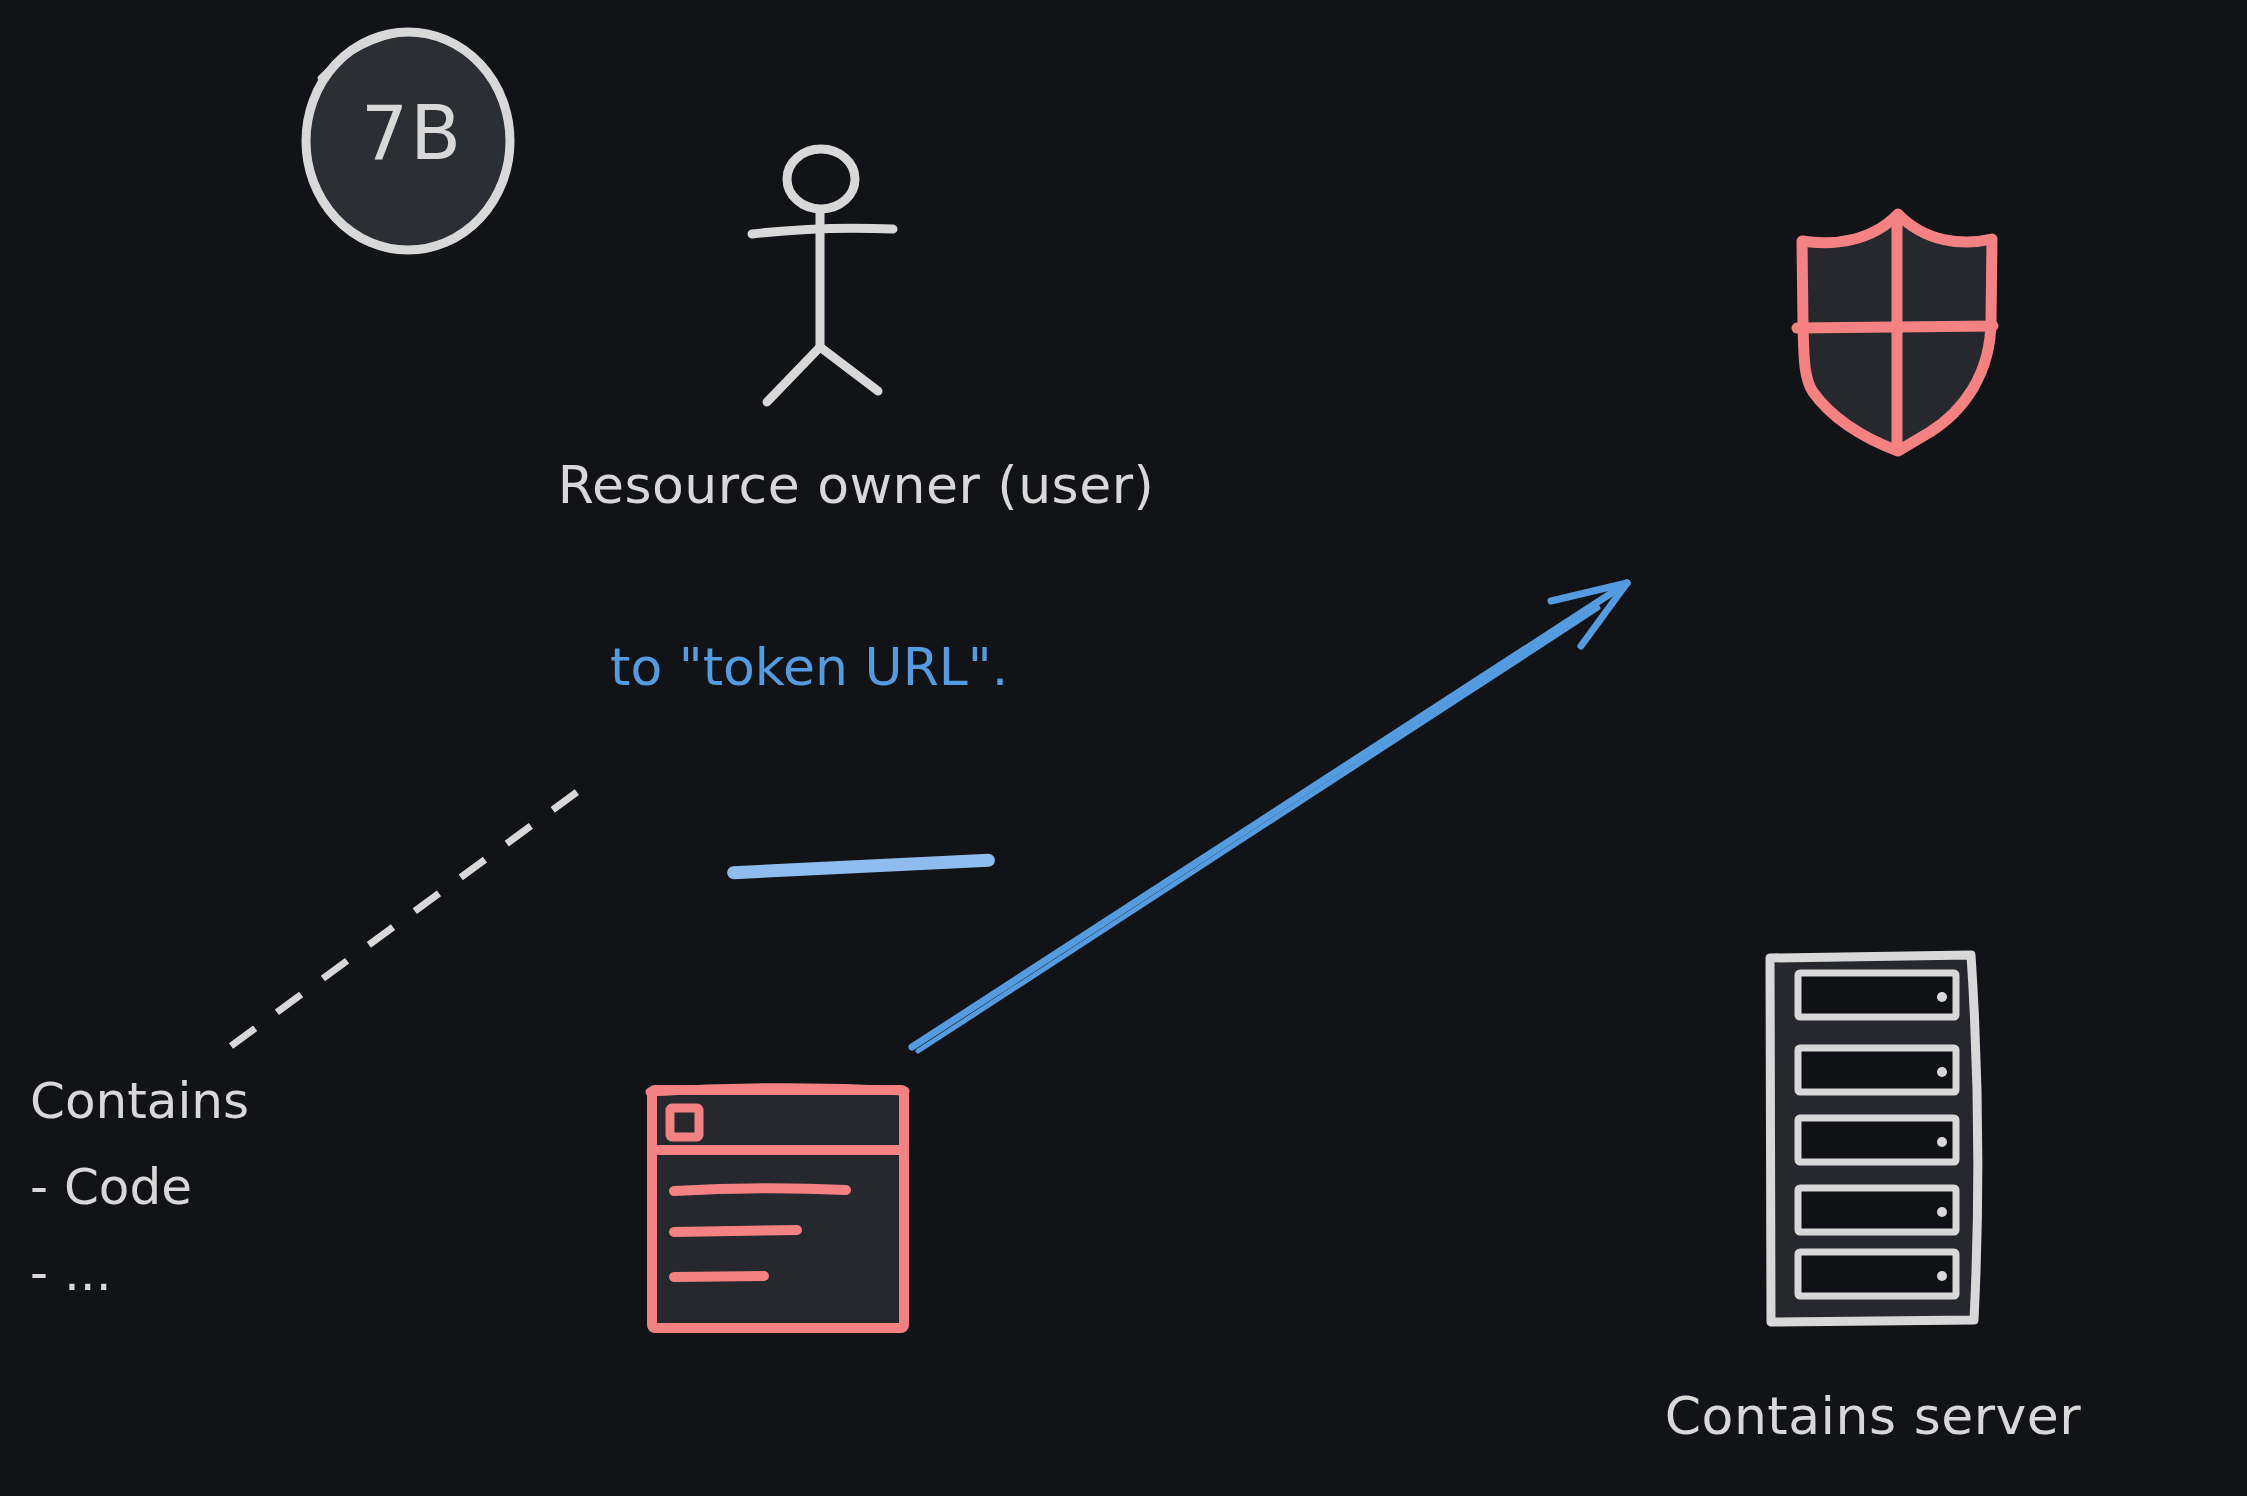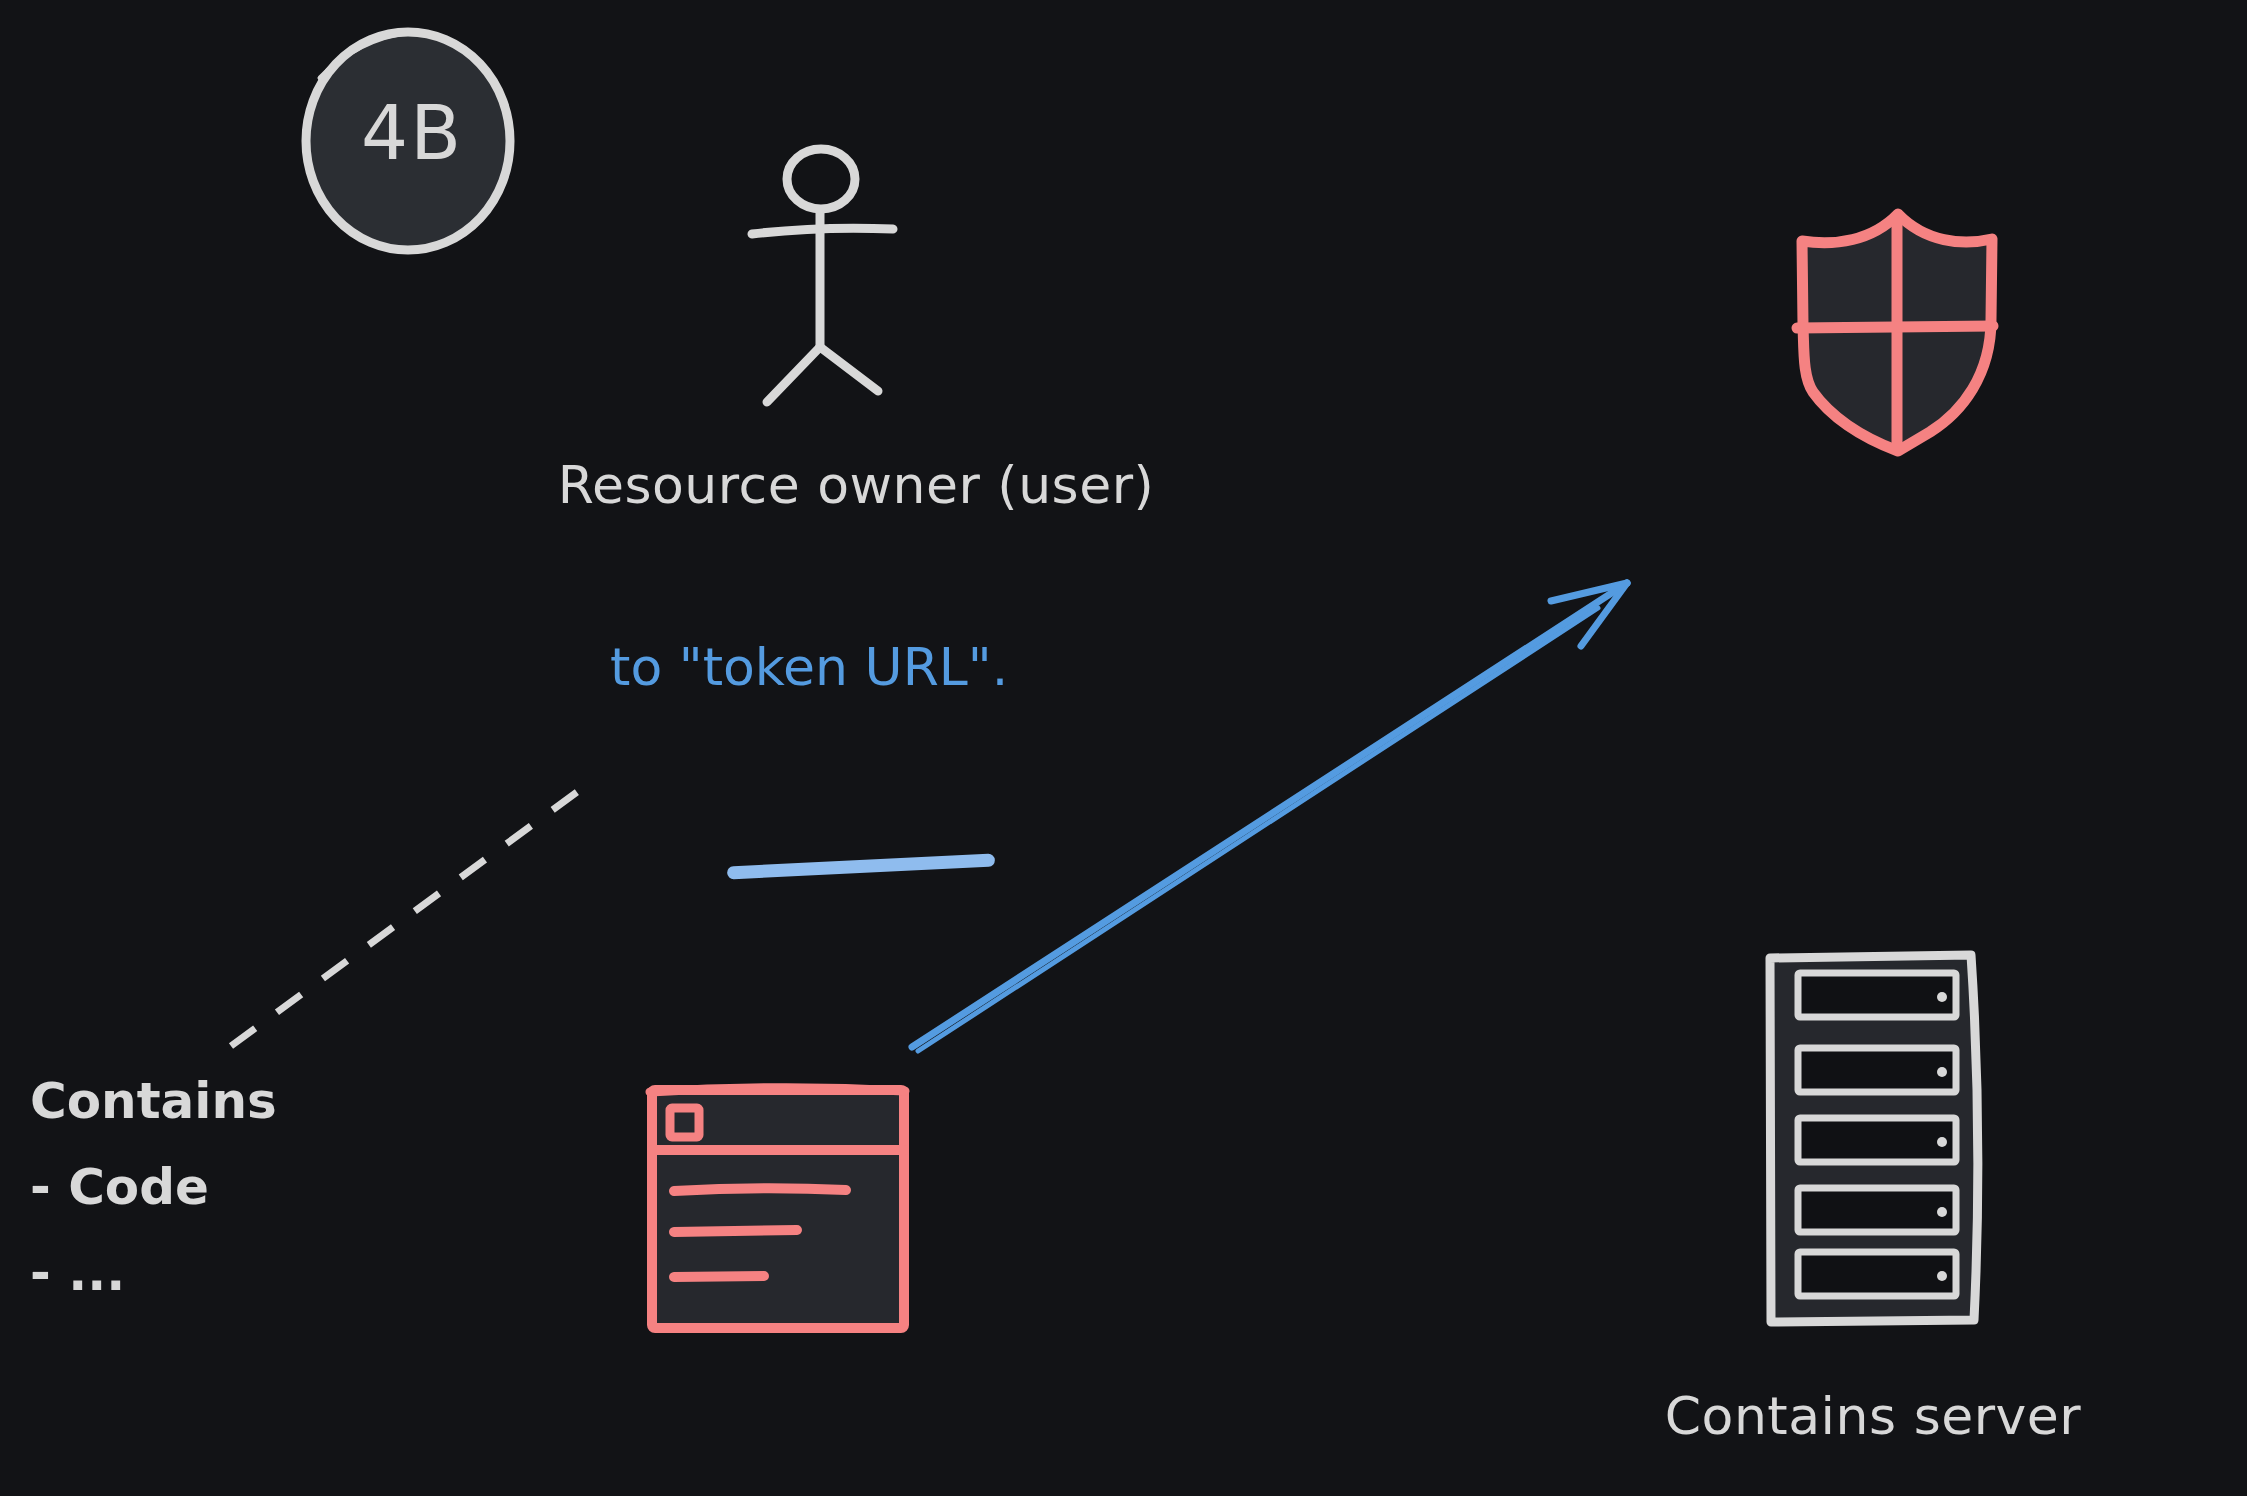--- a/index.html
+++ b/index.html
@@ -30,21 +30,21 @@
   .c-red  { color: var(--red, #f58282); }
   .c-blue { color: var(--blue, #549be0); }
 
   .node-label { font-size: 52px; letter-spacing: 0.5px; }
 
   .badge-label { font-size: 74px; letter-spacing: 2px; }
 
   .note { position: absolute; }
   .note .line { line-height: 78px; font-size: 52px; white-space: nowrap; }
 
-  .contains .line { line-height: 86px; font-size: 50px; font-weight: bold; }
+  .contains .line { line-height: 86px; font-size: 50px; }
 
   .underline-stroke {
     position: absolute;
     left: 727px; top: 860px;
     width: 268px; height: 13px;
     background: var(--blue-light, #8fbcee);
     border-radius: 7px;
     transform: rotate(-2.8deg);
   }
 </style>
@@ -103,21 +103,21 @@
     <path class="sg fn" d="M231 1046 L588 784" stroke-width="7" stroke-dasharray="30 27"></path>
 
     <g class="sb fn rnd">
       <path d="M912 1047 L1627 583" stroke-width="7"></path>
       <path d="M918 1051 L1598 608" stroke-width="5"></path>
       <path d="M1627 583 L1551 601" stroke-width="7"></path>
       <path d="M1627 583 L1581 646" stroke-width="7"></path>
     </g>
   </svg>
 
-  <div class="txt badge-label c-gray center" style="left:412px; top:96px;">4B</div>
+  <div class="txt badge-label c-gray center" style="left:412px; top:96px;">7B</div>
 
   <div class="txt node-label c-gray center" style="left:856px; top:444px;margin-top:15px;">Resource owner (user)</div>
 
 
 
   <div class="txt node-label c-gray center" style="left:1873px; top:1390px;">Contains server</div>
 
   <div class="note c-blue" style="left:610px; top:628px;">
     <div class="line">to "token URL".</div>
   </div>

